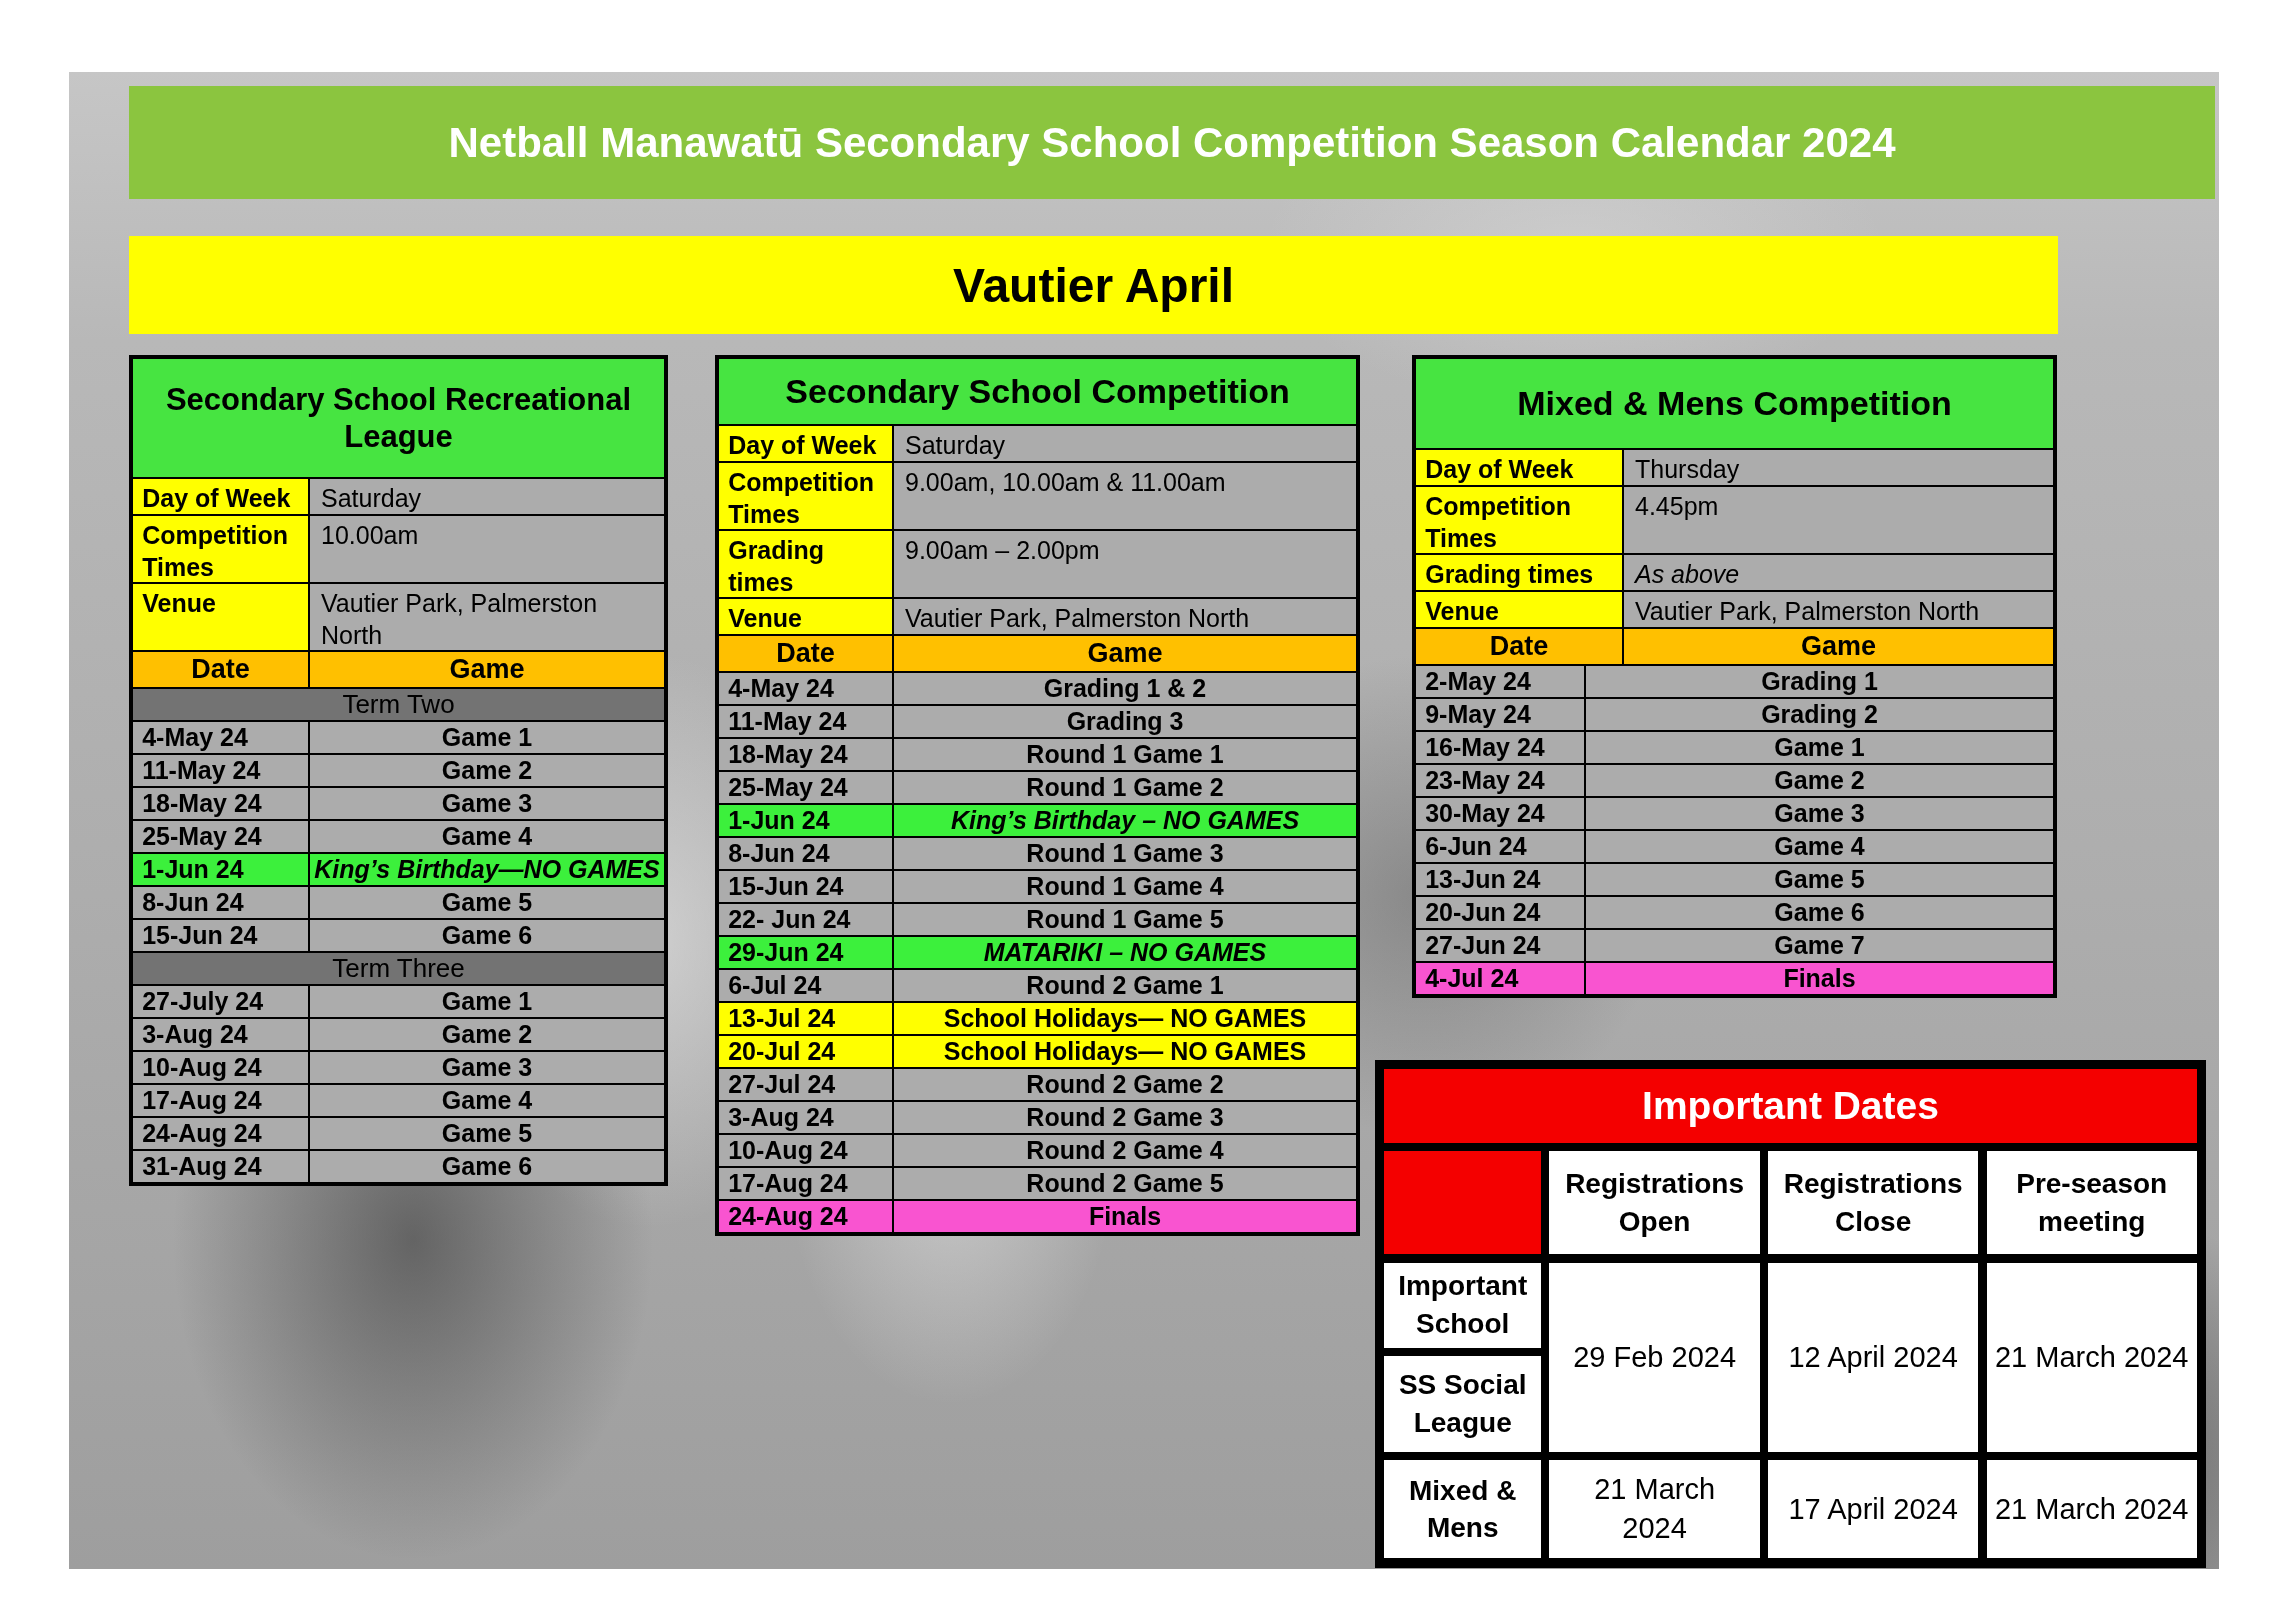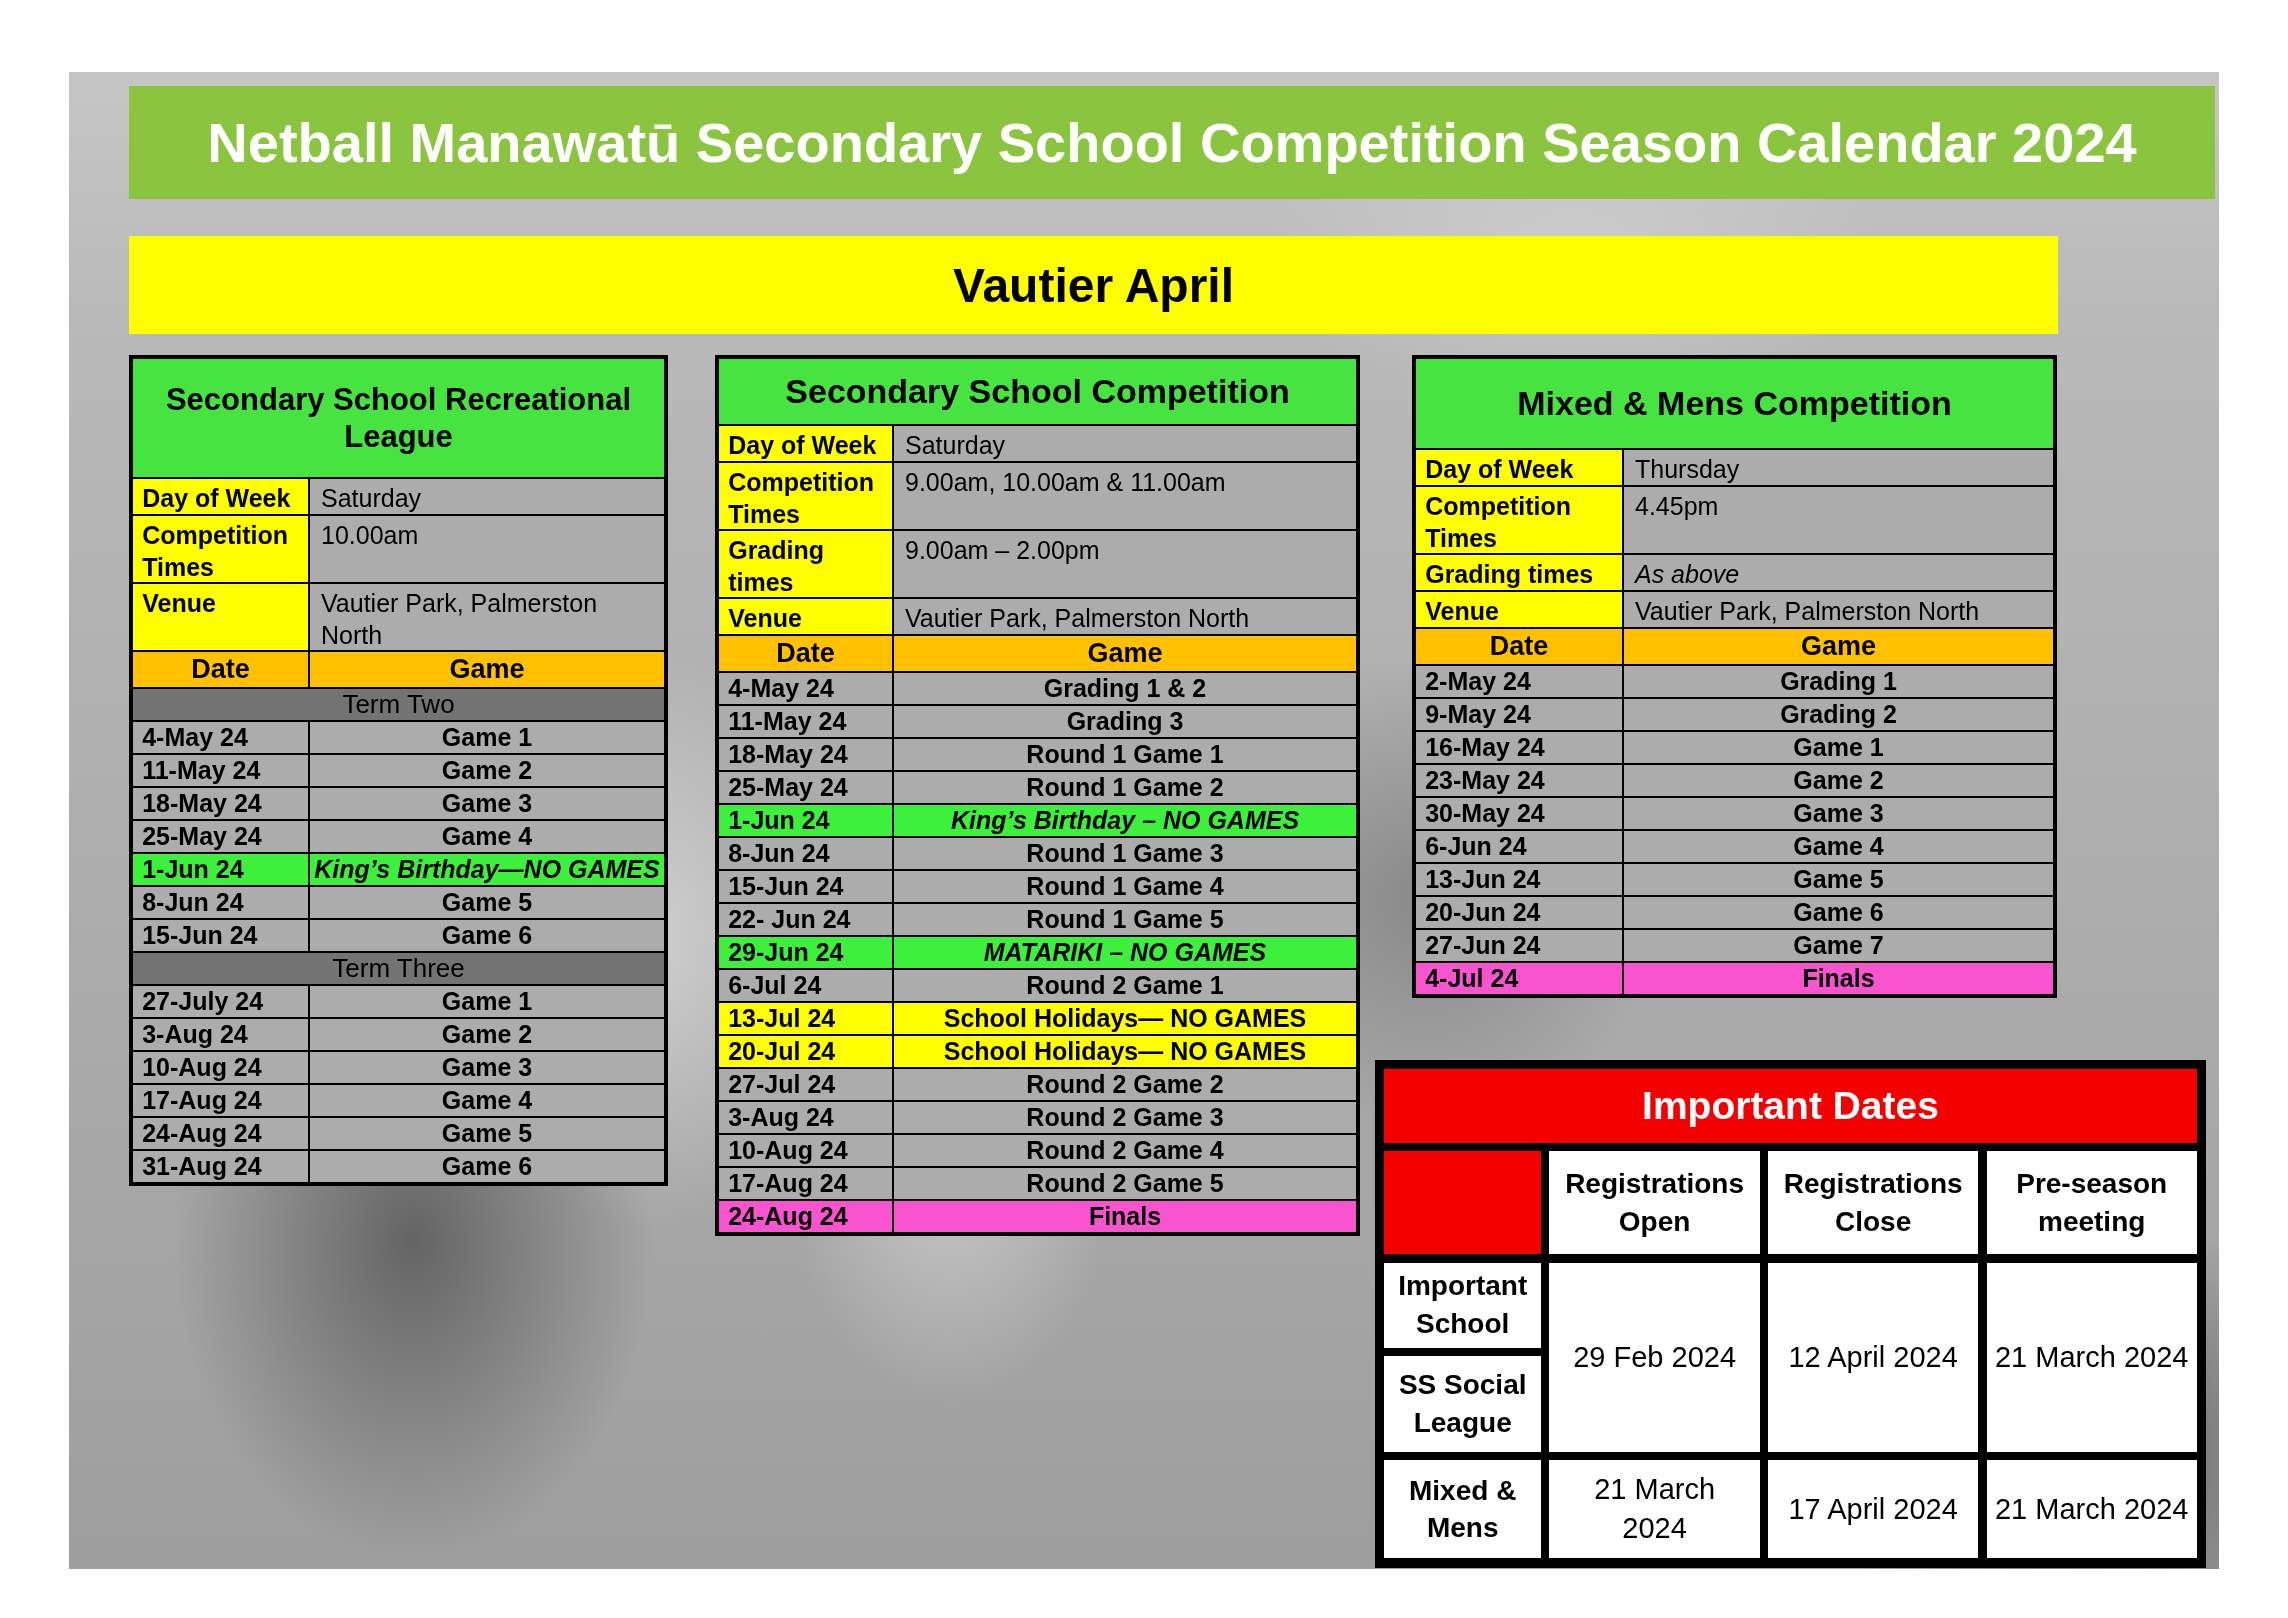--- a/index.html
+++ b/index.html
@@ -10,21 +10,21 @@
     background:
       radial-gradient(ellipse 388px 517px at 16% 78%, rgba(35,35,35,.50), transparent 62%),
       radial-gradient(ellipse 332px 480px at 27% 58%, rgba(235,235,235,.55), transparent 60%),
       radial-gradient(ellipse 277px 425px at 41% 72%, rgba(245,245,245,.45), transparent 60%),
       radial-gradient(ellipse 388px 388px at 63% 55%, rgba(70,70,70,.35), transparent 62%),
       radial-gradient(ellipse 425px 388px at 94% 92%, rgba(30,30,30,.45), transparent 62%),
       radial-gradient(ellipse 480px 240px at 70% 12%, rgba(225,225,225,.40), transparent 65%),
       linear-gradient(180deg,#c6c6c6 0%,#b8b8b8 18%,#adadad 55%,#9e9e9e 100%);}
   .banner{position:absolute;display:flex;align-items:center;justify-content:center;text-align:center;}
   .title-banner{left:129px;top:86px;width:2086px;height:113px;background:#8BC53F;
-    color:#ffffff;font-weight:bold;font-size:56px;}
+    color:#ffffff;font-weight:bold;font-size:42px;}
   .venue-banner{left:129px;top:236px;width:1929px;height:98px;background:#FFFF00;
     color:#000;font-weight:bold;font-size:48px;}
   
   .cal{position:absolute;border:4.6px solid #000;background:rgba(172,172,172,.93);}
   .cal > div{border-top:2.8px solid #000;}
   .cal > div:first-child{border-top:none;}
   .thead{background:#47E441;font-weight:bold;text-align:center;display:flex;
     align-items:center;justify-content:center;line-height:1.2;}
   .t1 .thead{height:118px;font-size:31px;}
   .t2 .thead{height:65px;font-size:34px;}
@@ -38,21 +38,21 @@
   .t1 .lab{width:177px;} .t2 .lab{width:175px;} .t3 .lab{width:208px;}
   .h38{height:35px;} .h72{height:66px;}
   .dghead{display:flex;background:#FFC000;font-weight:bold;font-size:27px;height:35px;}
   .dghead .dc{display:flex;align-items:center;justify-content:center;border-right:2.8px solid #000;box-sizing:border-box;}
   .dghead .gc{display:flex;align-items:center;justify-content:center;flex:1;}
   .t1 .dghead .dc{width:177px;} .t2 .dghead .dc{width:175px;} .t3 .dghead .dc{width:208px;}
   .srow{background:#737373;font-weight:normal;font-size:26px;height:31px;display:flex;
     align-items:center;justify-content:center;}
   .drow{display:flex;height:31px;background:rgba(172,172,172,.93);font-size:25px;font-weight:bold;}
   .drow .date{display:flex;align-items:center;padding-left:9.2px;border-right:2.8px solid #000;box-sizing:border-box;flex:0 0 auto;}
-  .t1 .drow .date{width:177px;} .t2 .drow .date{width:175px;} .t3 .drow .date{width:208px;}
+  .t1 .drow .date{width:177px;} .t2 .drow .date{width:175px;} .t3 .drow .date{width:170px;}
   .drow .game{flex:1;display:flex;align-items:center;justify-content:center;text-align:center;}
   .drow.green{background:#3CF03C;} .drow.green .game{font-style:italic;}
   .drow.yellow{background:#FFFF00;}
   .drow.magenta{background:#F954D0;}
   .t1{left:129px;top:355px;width:531px;}
   .t2{left:715px;top:355px;width:637px;}
   .t3{left:1412px;top:355px;width:637px;}
   
   .imp{position:absolute;left:1375px;top:1060px;width:831px;background:#000;
     padding:9.2px;box-sizing:border-box;}

